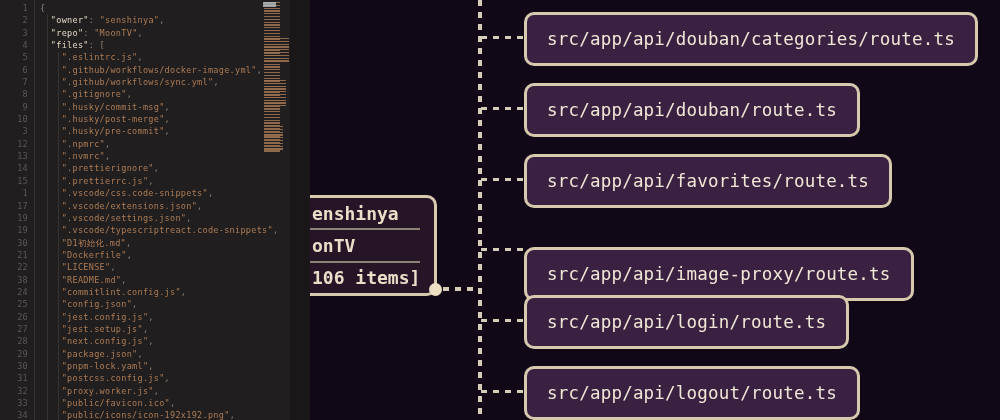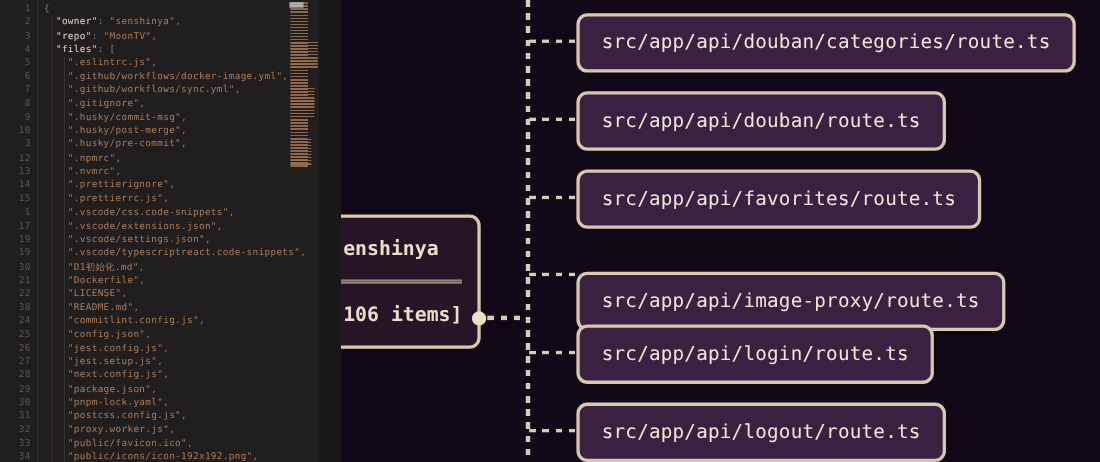--- a/index.html
+++ b/index.html
@@ -27,21 +27,21 @@
   
   .vline{position:absolute;left:478px;top:0;width:3.5px;height:420px;z-index:2;
          background:repeating-linear-gradient(180deg,var(--dash) 0 6px,transparent 6px 12px);}
   .hline{position:absolute;height:3.5px;z-index:2;
          background:repeating-linear-gradient(90deg,var(--dash) 0 6px,transparent 6px 12px);}
   .root-connector{left:443px;top:287px;width:36px;}
   .file-box{position:absolute;left:524px;height:54px;z-index:3;
             background:var(--box-fill);border:3px solid var(--cream);border-radius:10px;
             display:flex;align-items:center;padding:0 20px;white-space:nowrap;
             color:var(--cream-bright);font-size:17.5px;font-weight:normal;letter-spacing:.2px;}
-  .root-node{position:absolute;left:250px;top:195px;width:187px;height:122px;z-index:1;
+  .root-node{position:absolute;left:250px;top:195px;width:187px;height:101px;z-index:1;
              background:var(--node-fill);border:3px solid var(--cream);border-radius:10px;
              display:flex;flex-direction:column;}
   .node-row{flex:1;display:flex;align-items:center;padding-left:59px;
             color:#e9dfc9;font-size:18px;font-weight:bold;white-space:nowrap;overflow:hidden;}
   .node-div{height:2px;background:var(--divider);margin-right:14px;flex:none;}
   .dot{position:absolute;left:429px;top:283px;width:13px;height:13px;border-radius:50%;
        background:#ecdfc4;z-index:4;}
 
   
   .editor{position:absolute;left:0;top:0;width:310px;height:420px;z-index:10;
@@ -70,20 +70,21 @@
 <body>
 
 <div class="stage">
 
   <div class="vline"></div>
   <div class="hline root-connector"></div>
 
   <div class="root-node">
     <div class="node-row">enshinya</div>
     <div class="node-div"></div>
+    <div class="node-row">onTV</div>
     <div class="node-div"></div>
     <div class="node-row">106 items]</div>
   </div>
   <div class="dot"></div>
 
   <div id="boxes">
       <div class="hline" style="left: 481px; width: 43px; top: 35.5px;"></div>
       <div class="file-box" style="top: 12px;">src/app/api/douban/categories/route.ts</div>
       <div class="hline" style="left: 481px; width: 43px; top: 106.5px;"></div>
       <div class="file-box" style="top: 83px;">src/app/api/douban/route.ts</div>

